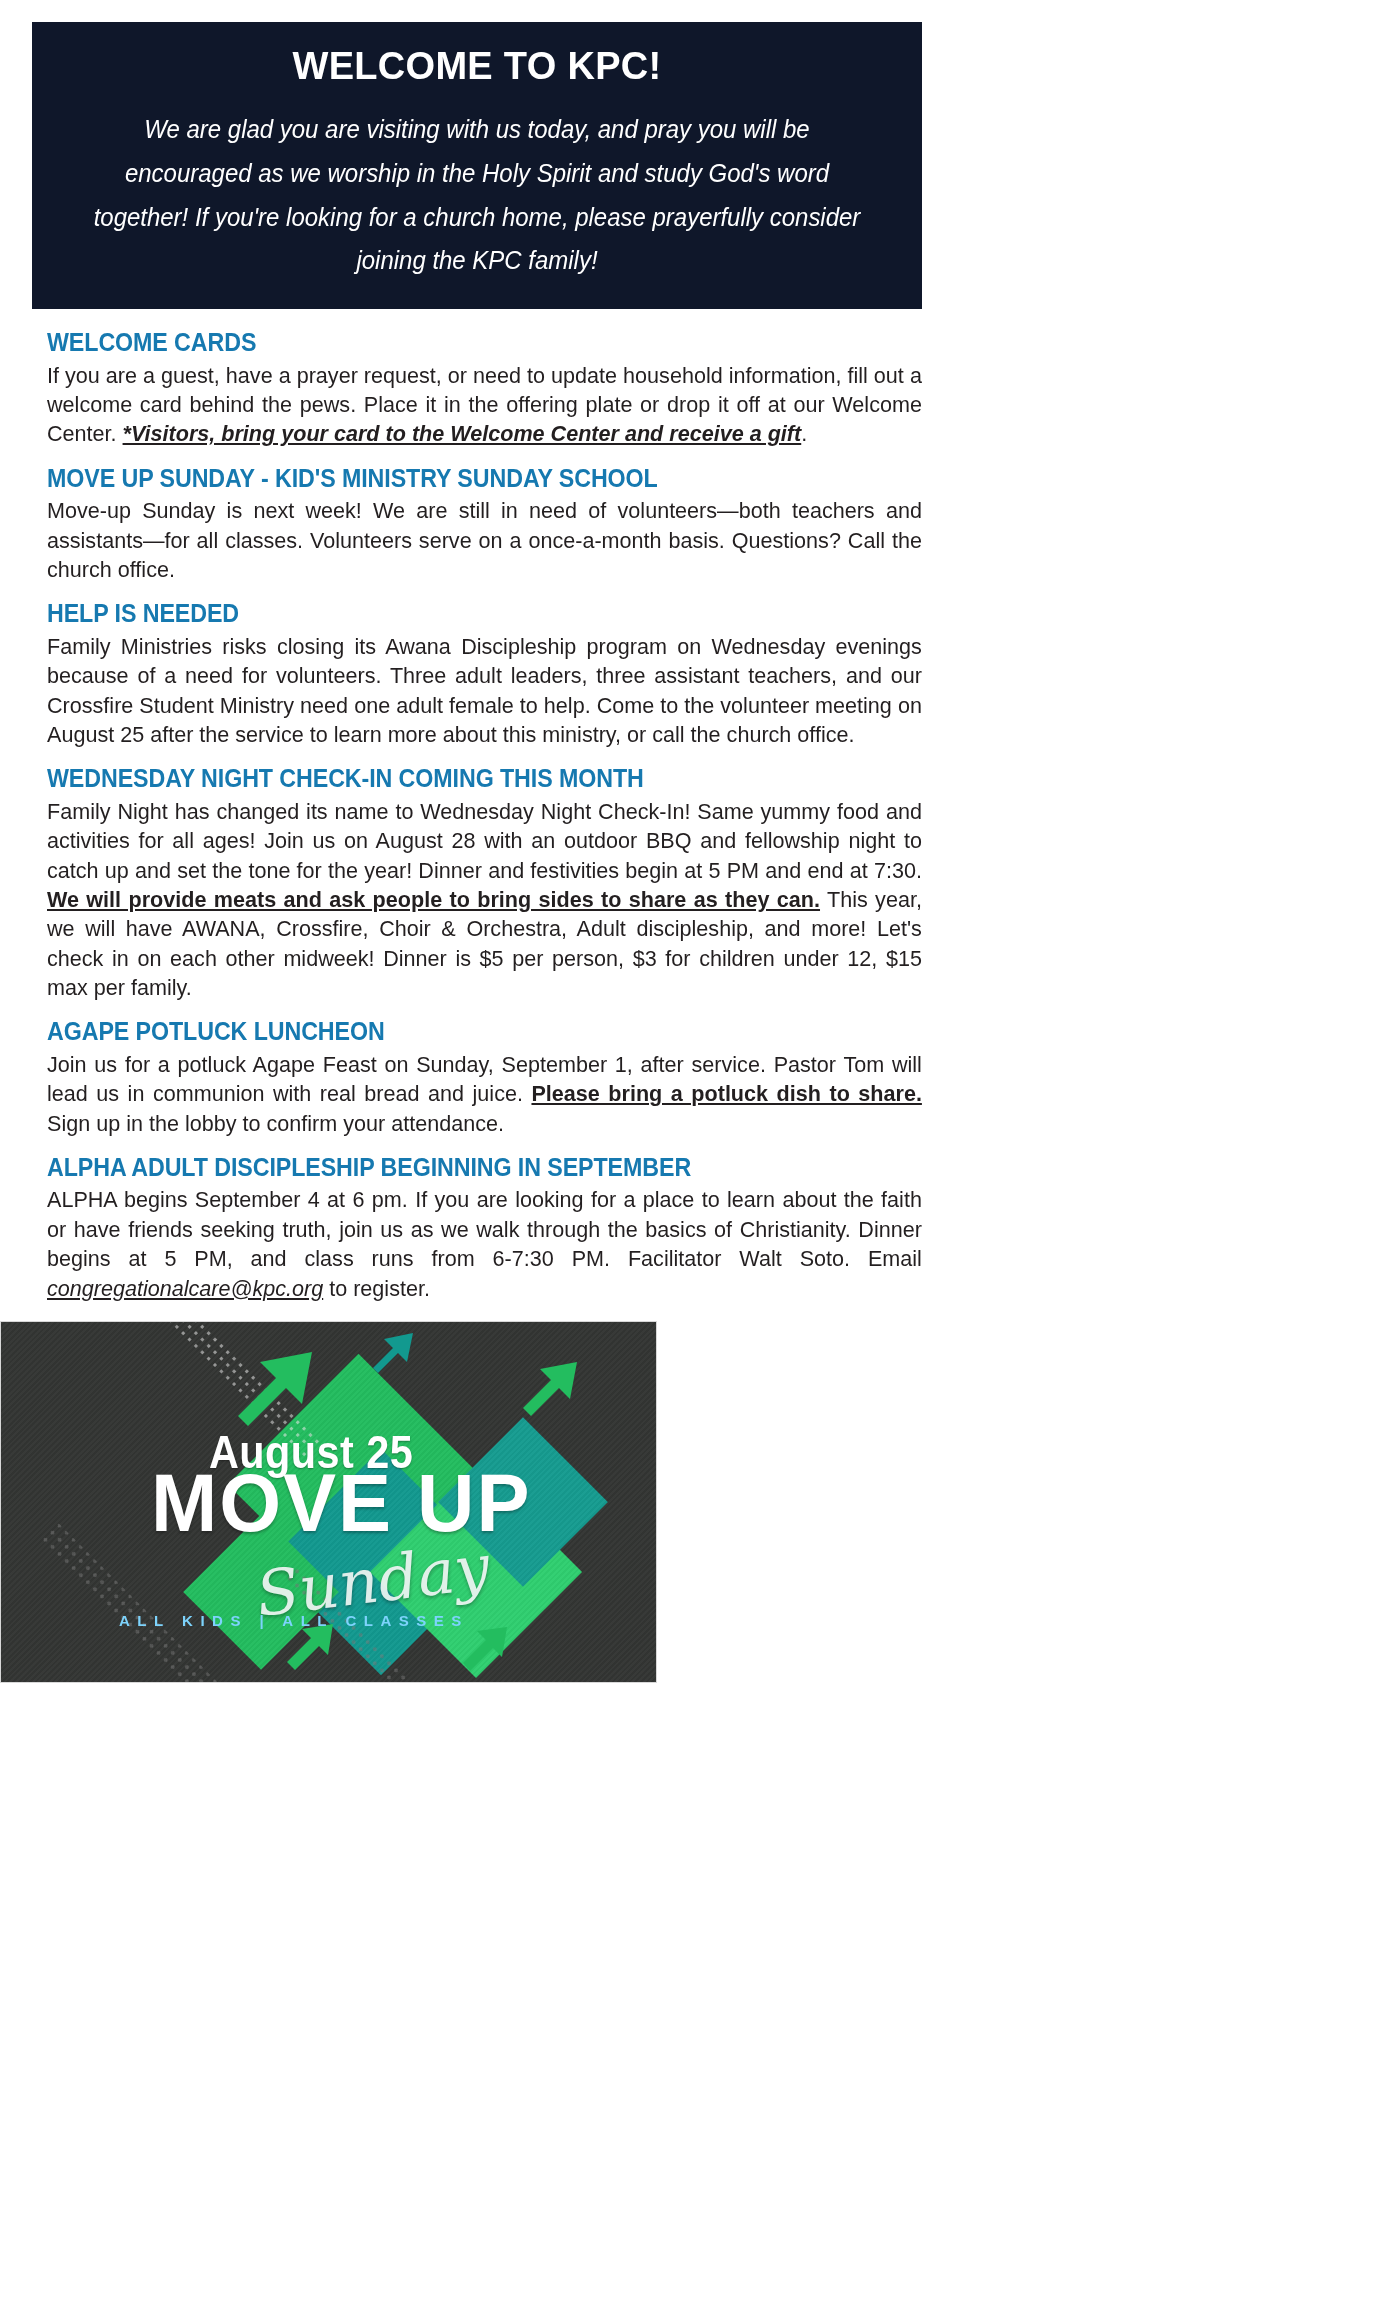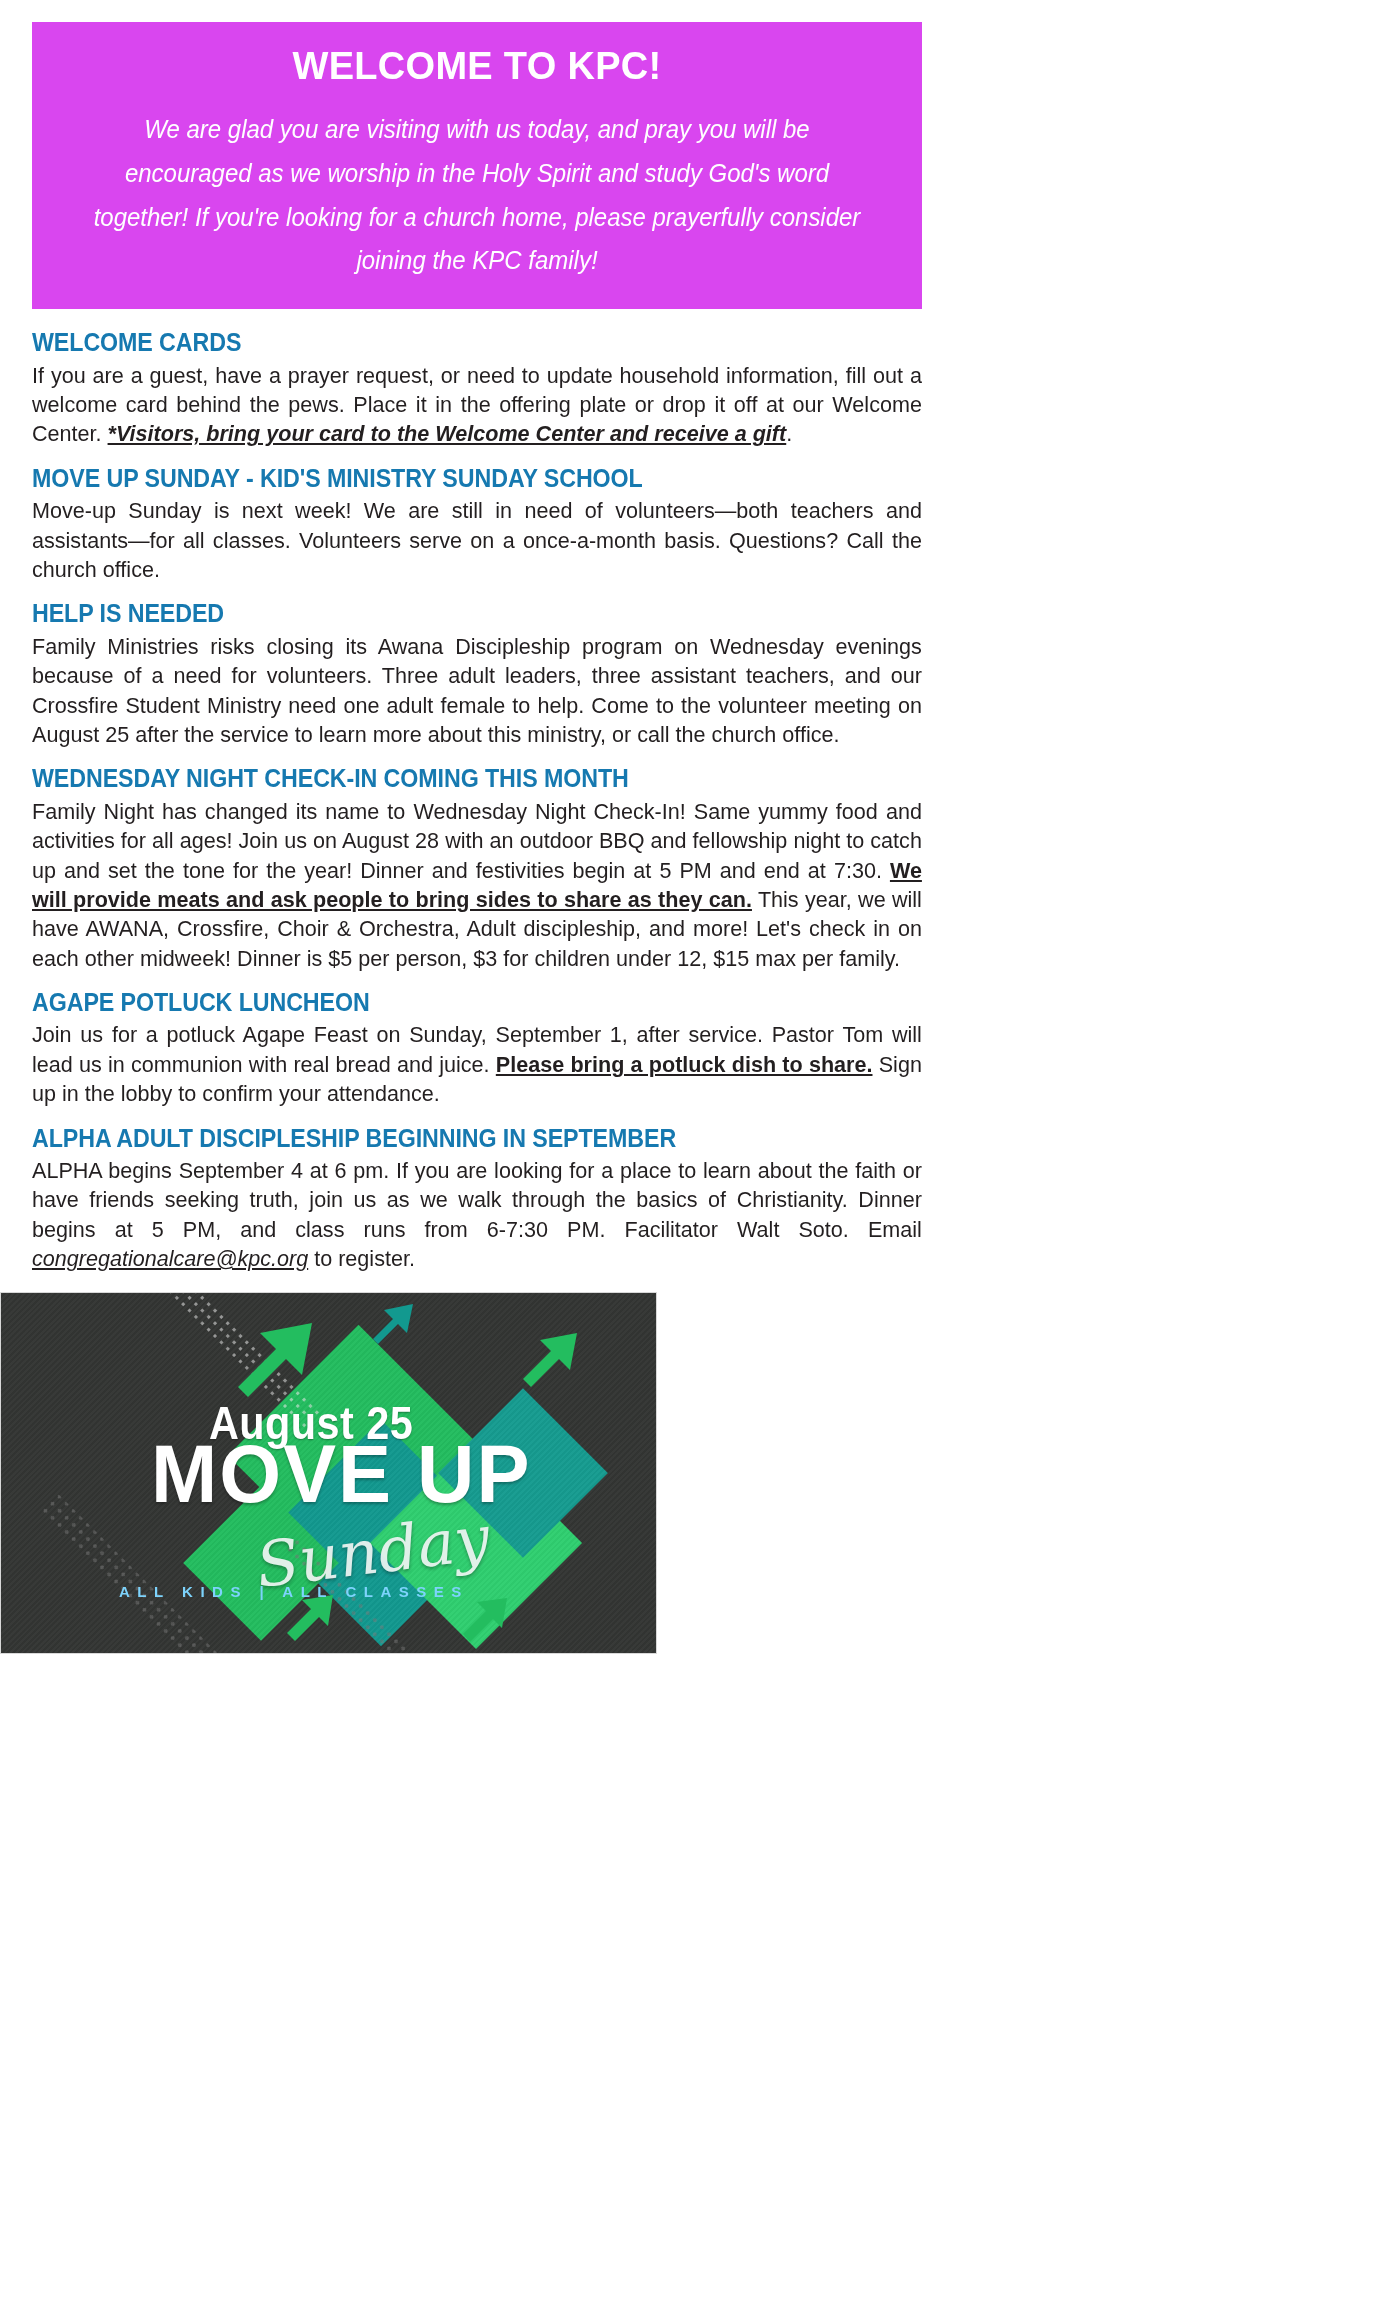--- a/index.html
+++ b/index.html
@@ -16,21 +16,21 @@
     overflow: hidden;
   }
   .page {
     width: 940px;
     position: relative;
     padding: 0;
   }
 
   
   .welcome-banner {
-    background: #d946ef;
+    background: #0f172a;
     margin: 22px 18px 0 32px;
     padding: 18px 34px 26px 34px;
     color: #ffffff;
     text-align: center;
   }
   .welcome-title {
     font-size: 38px;
     font-weight: bold;
     letter-spacing: 0.3px;
     margin: 6px 0 20px 0;
@@ -45,20 +45,21 @@
     transform-origin: center;
   }
 
   
   .content {
     margin: 0 18px 0 32px;
     padding-top: 18px;
   }
   .section {
     margin-bottom: 14px;
+    margin-left: 15px;
   }
   .section-heading {
     color: #1679b0;
     font-weight: bold;
     font-size: 25px;
     letter-spacing: -0.1px;
     line-height: 1.22;
     margin: 0 0 3px 0;
     transform: scaleX(0.93);
     transform-origin: left center;

